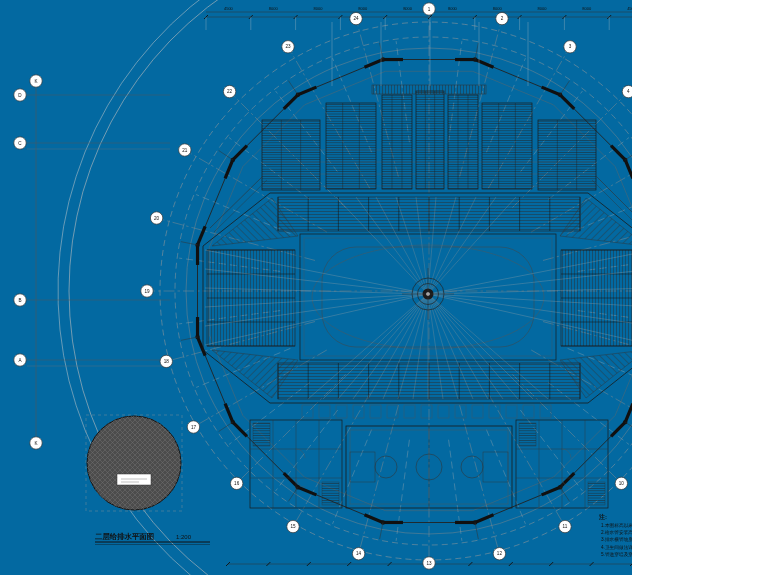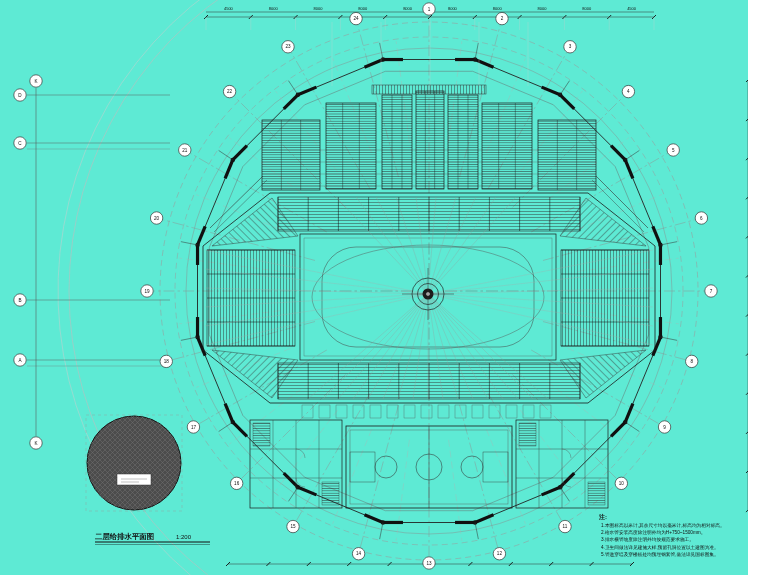--- a/index.html
+++ b/index.html
@@ -1,16 +1,16 @@
 <!DOCTYPE html>
 <html><head>
 <meta charset="utf-8">
 <style>
   html,body{margin:0;padding:0;background:#ffffff;}
-  .stage{position:relative;width:748px;height:575px;background:#5eead4;overflow:hidden;
+  .stage{position:relative;width:632px;height:575px;background:#0369a1;overflow:hidden;
          font-family:"Liberation Sans","DejaVu Sans",sans-serif;}
   svg{position:absolute;left:0;top:0;}
   svg text{fill:#111;font-family:"Liberation Sans","DejaVu Sans",sans-serif;}
 </style>
 </head>
 <body>
 
 <div class="stage">
   <svg width="760" height="575" viewBox="0 0 760 575">
     <defs>

